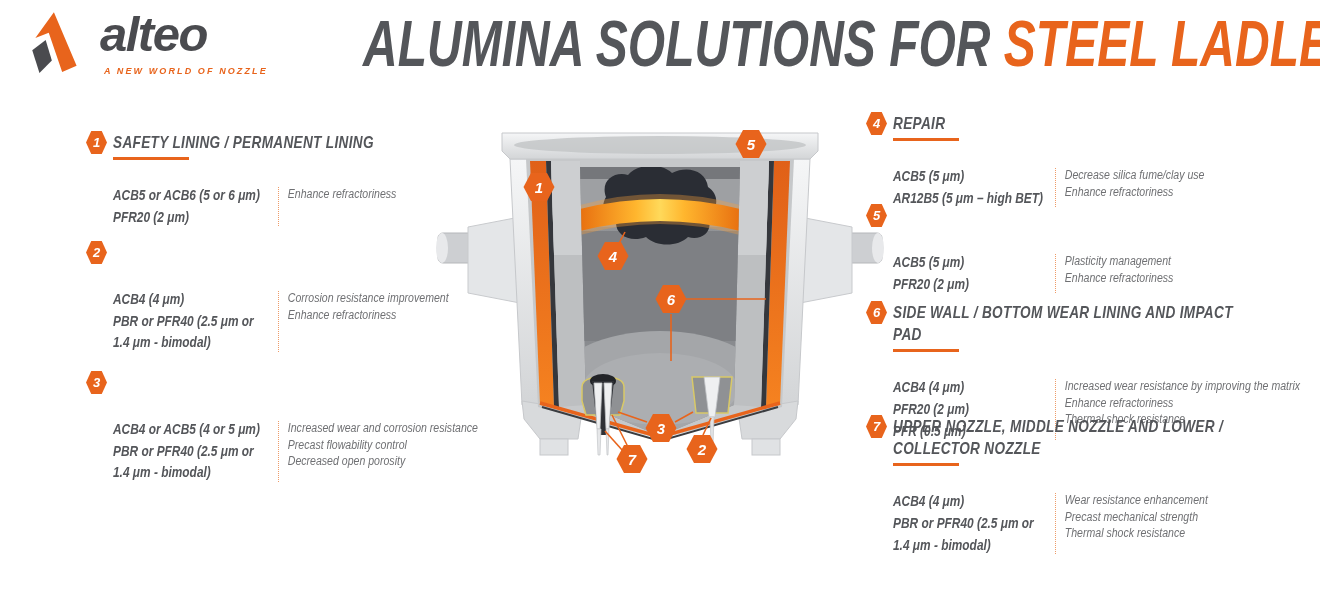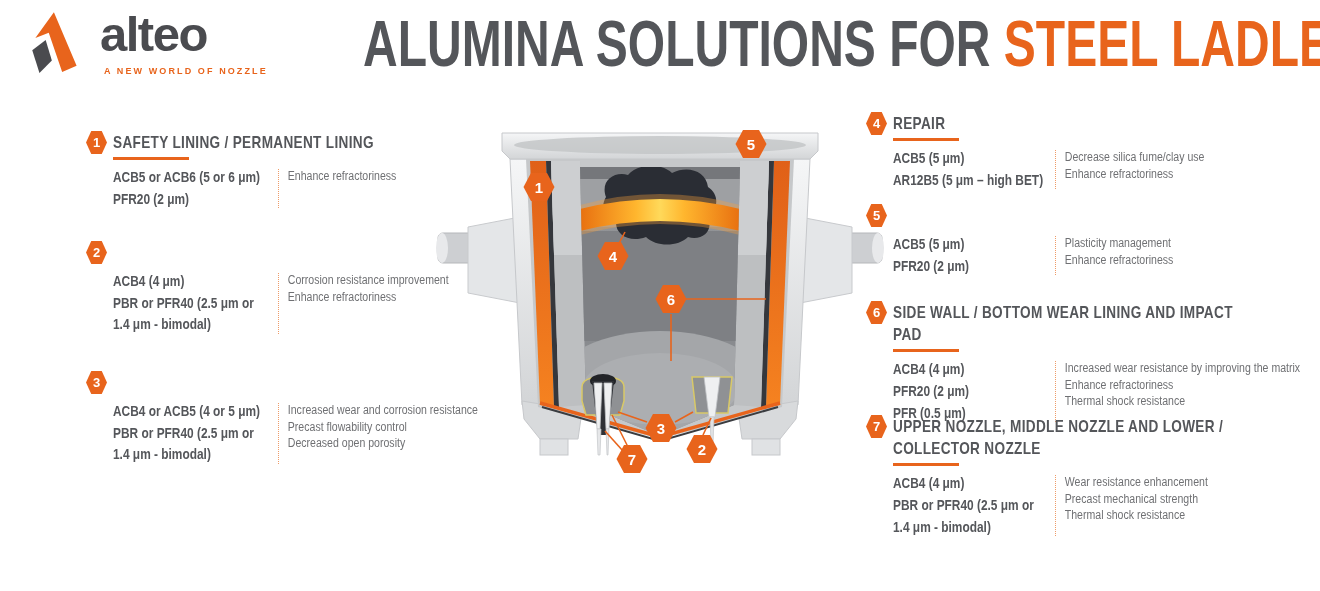--- a/index.html
+++ b/index.html
@@ -1,19 +1,19 @@
 <!DOCTYPE html>
 <html style="--accent: #E8641C; --head: #54565A; --benefit: #6F7073;"><head>
 <meta charset="utf-8">
 <style>
   :root { --accent:#E8641C; --head:#54565A; --benefit:#6F7073; }
   html,body { margin:0; padding:0; background:#ffffff; }
   #canvas {
     position:relative; width:1320px; height:560px; background:#ffffff;
-    overflow:hidden; font-family:"Liberation Sans", sans-serif;
+    overflow:hidden; font-family:"Liberation Sans", sans-serif;font-style:italic;
   }
   
   .logo-icon { position:absolute; left:30px; top:8px; }
   .logo-text {
     position:absolute; left:100px; top:6px; font-size:49px; font-weight:bold;
     color:#4A4B4F; letter-spacing:-1.5px;
   }
   .logo-tagline {
     position:absolute; left:104px; top:66px; font-size:9px; font-weight:bold;
     color:var(--accent); letter-spacing:2.1px; white-space:nowrap;
@@ -35,21 +35,21 @@
     display:flex; align-items:center; justify-content:center; margin-top:1px;
   }
   .sec-title-wrap { padding-top:2px; }
   .sec-title {
     font-size:17px; font-weight:bold; color:var(--head); letter-spacing:0.4px;
     white-space:pre-line; line-height:1.3; transform:scaleX(0.8);
     transform-origin:left top;
   }
   .underline { width:76px; height:3px; background:var(--accent); margin-top:3px; }
   .section.right .underline { width:66px; }
-  .sec-body { display:flex; margin-left:27px; margin-top:7px; }
+  .sec-body { display:flex; margin-left:27px; margin-top:25px; }
   .products {
     font-size:14px; font-weight:bold; color:var(--head); line-height:1.55;
     transform:scaleX(0.85); transform-origin:left top;
   }
   .product-line { white-space:pre; }
   .divider { width:0; border-left:1px dotted #EE9B68; margin:2px 0; }
   .benefits {
     padding-left:10px; padding-top:1px; font-size:12px; color:var(--benefit);
     line-height:1.38; transform:scaleX(0.88); transform-origin:left top;
   }

